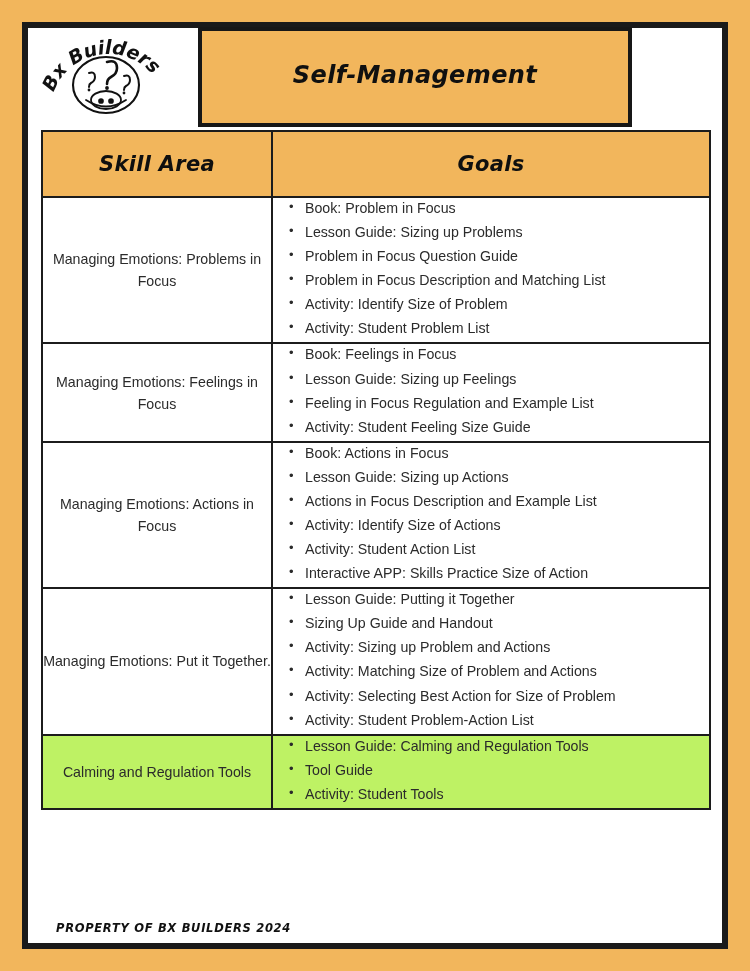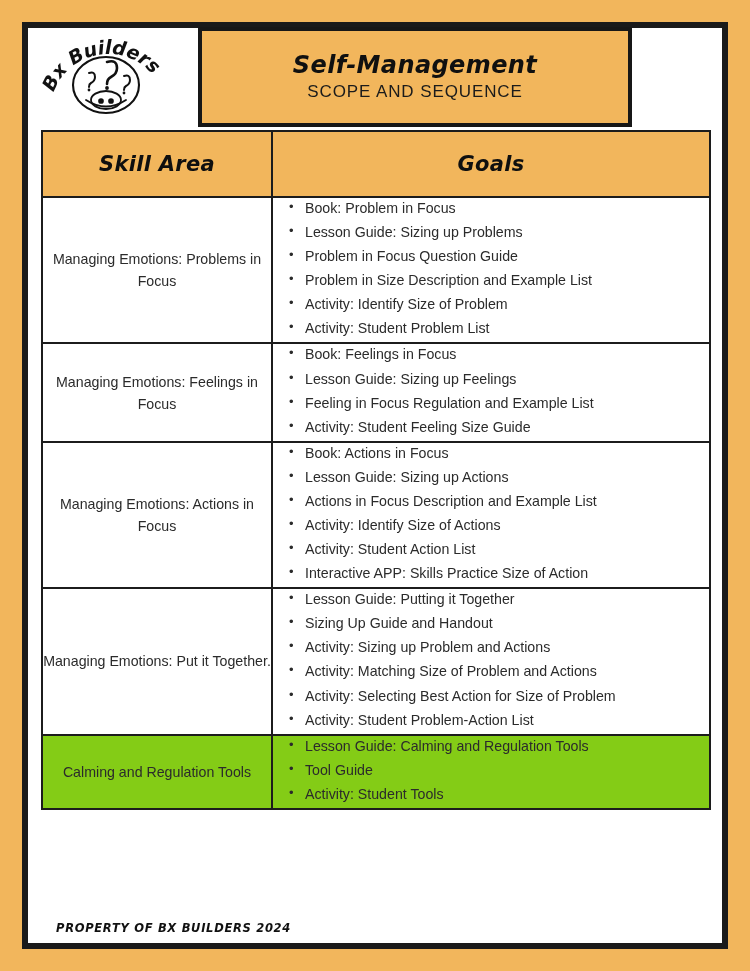--- a/index.html
+++ b/index.html
@@ -137,21 +137,21 @@
   }
   ul.goals li::before {
     content: "\2022";
     position: absolute;
     left: -14px;
     top: -1px;
     font-size: 13px;
     color: #2b2b2b;
   }
 
-  tr.highlight td { background: #84cc16; }
+  tr.highlight td { background: #bef264; }
   tr.plain td { background: #ffffff; }
 
   
   .footer {
     position: absolute;
     left: 56px;
     top: 921px;
     font-family: "DejaVu Sans", sans-serif;
     font-style: italic;
     font-weight: bold;
@@ -186,21 +186,20 @@
         </g>
         <path id="arcp" d="M16 70 A58 58 0 0 1 126 62" fill="none" stroke="none"></path>
         <text font-family="DejaVu Sans, sans-serif" font-size="19" font-weight="bold" font-style="italic" fill="#111">
           <textPath href="#arcp" startOffset="4%">Bx Builders</textPath>
         </text>
       </svg>
     </div>
 
     <div class="title-banner">
       <div class="title-main">Self-Management</div>
-      <div class="title-sub">SCOPE AND SEQUENCE</div>
     </div>
   </div>
 
   <div class="table-wrap">
     <table class="sheet">
       <colgroup>
         <col class="c-skill">
         <col class="c-goals">
       </colgroup>
       <thead>
@@ -216,21 +215,21 @@
       <tbody>
           <tr class="plain">
             <td class="skill-cell">
               <div class="skill-text">Managing Emotions: Problems in Focus</div>
             </td>
             <td class="goals-cell">
               <ul class="goals">
                 <li>Book: Problem in Focus</li>
                 <li>Lesson Guide: Sizing up Problems</li>
                 <li>Problem in Focus Question Guide</li>
-                <li>Problem in Size Description and Example List</li>
+                <li>Problem in Focus Description and Matching List</li>
                 <li>Activity: Identify Size of Problem</li>
                 <li>Activity: Student Problem List</li>
               </ul>
             </td>
           </tr>
           <tr class="plain">
             <td class="skill-cell">
               <div class="skill-text">Managing Emotions: Feelings in Focus</div>
             </td>
             <td class="goals-cell">

